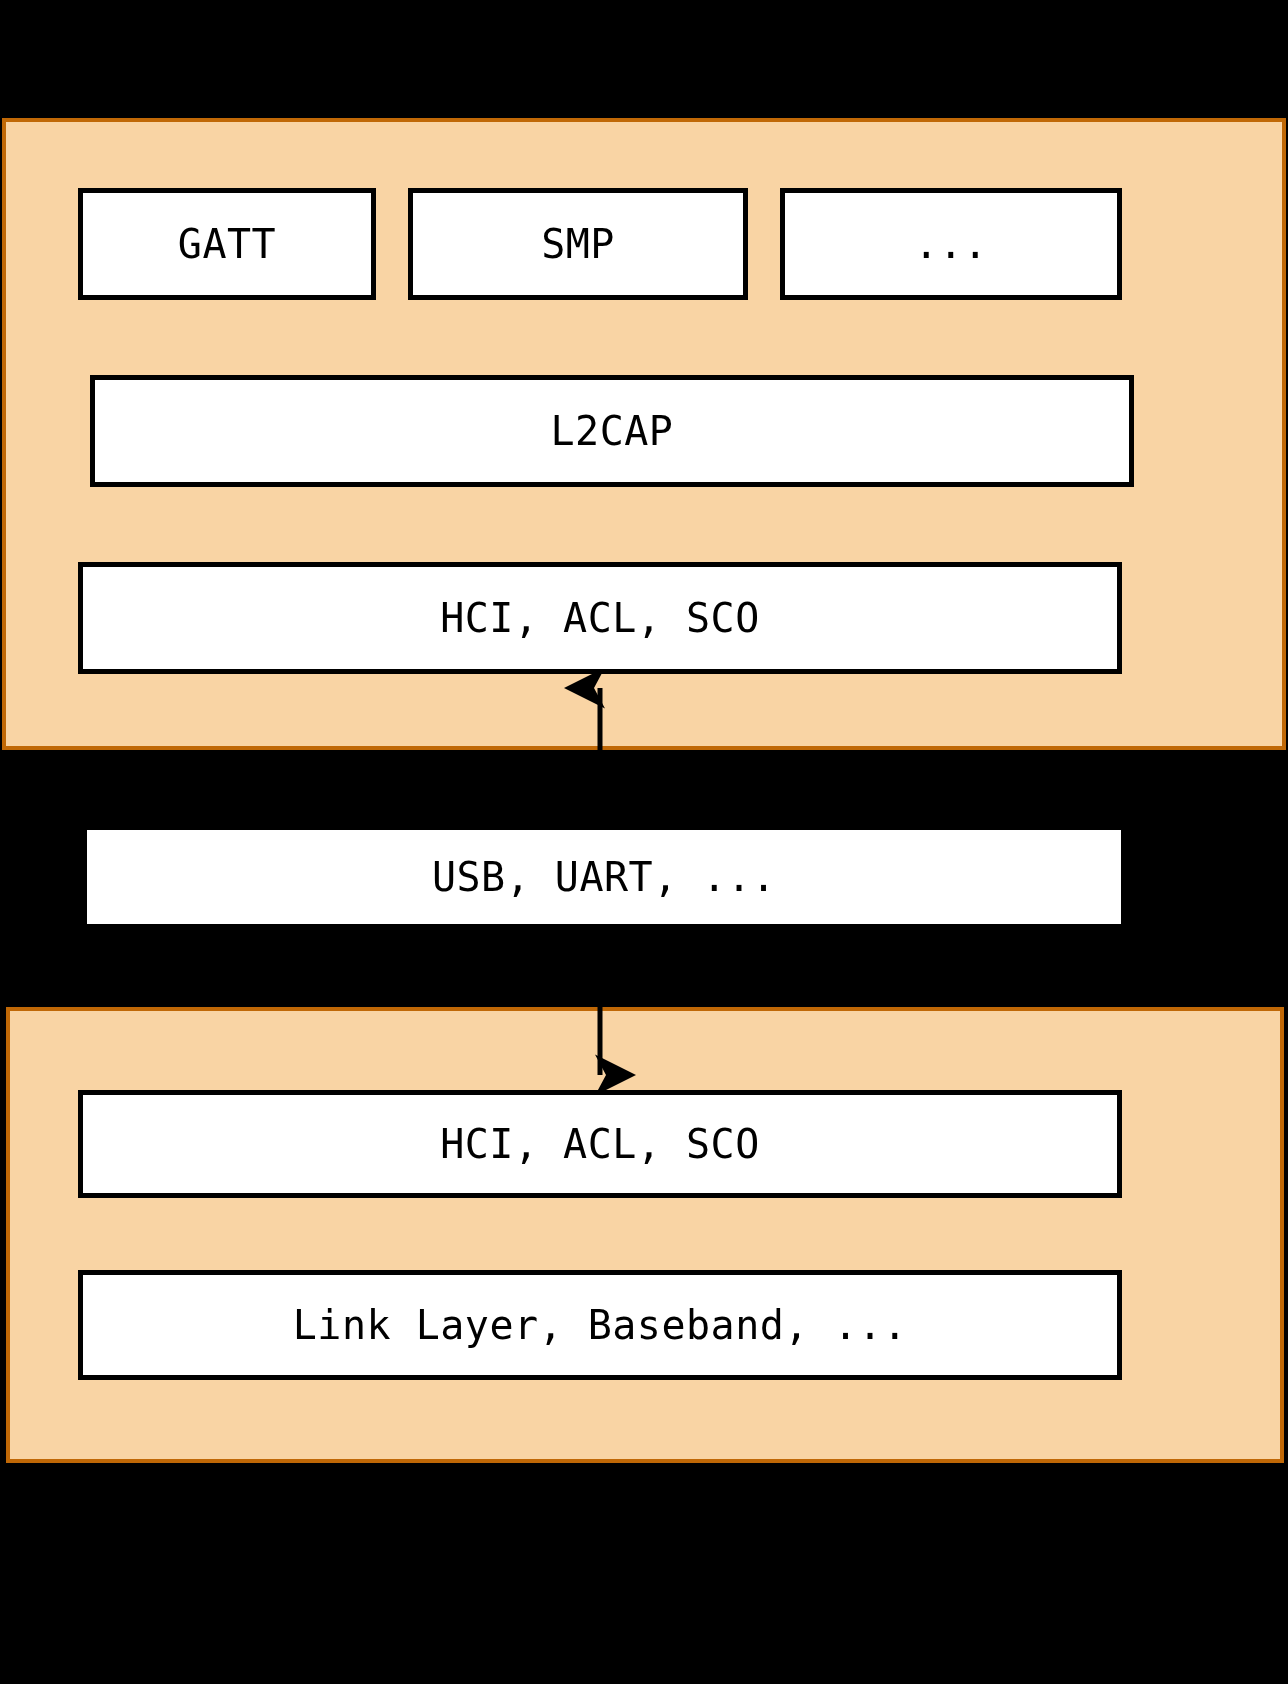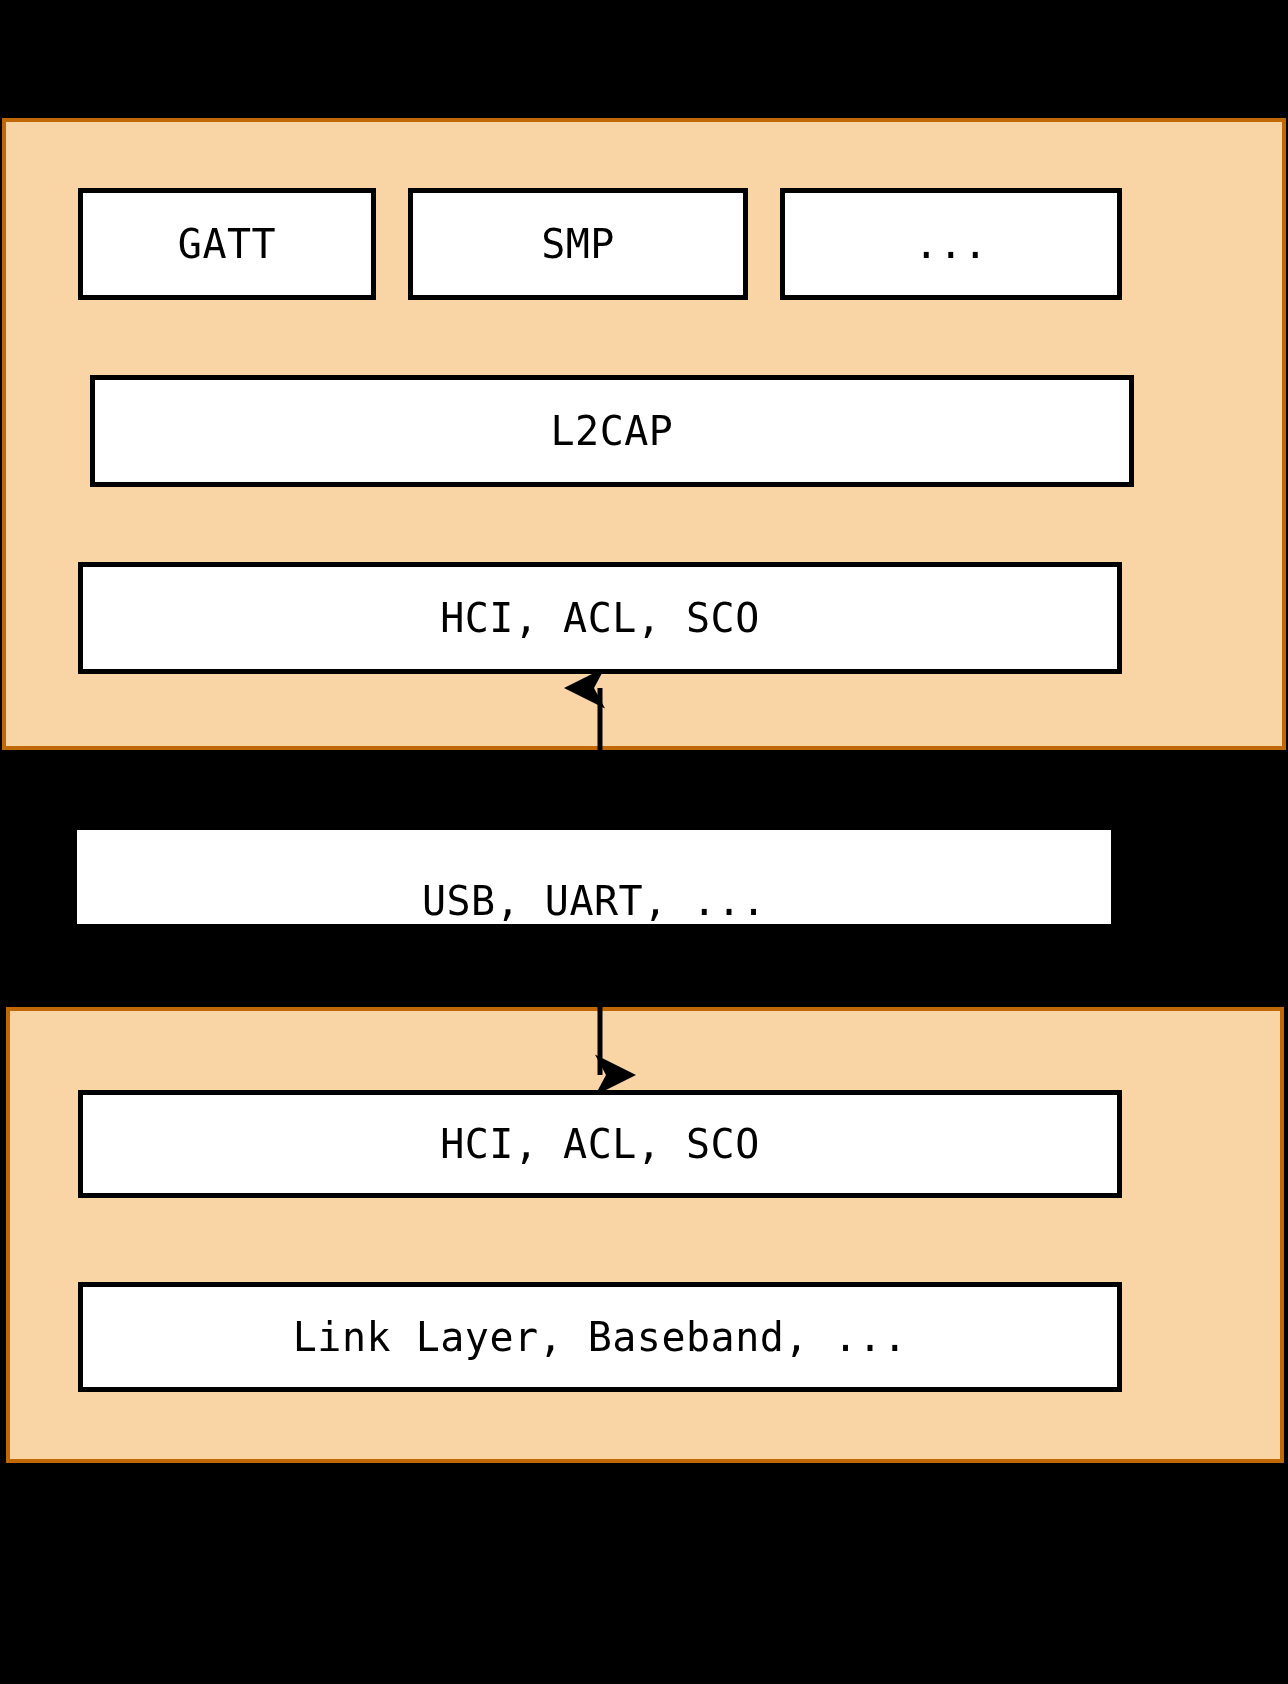--- a/index.html
+++ b/index.html
@@ -50,23 +50,23 @@
     color: #000000;
     font-size: 40px;
     letter-spacing: 0.5px;
     white-space: pre;
   }
   #node-gatt   { left: 78px;  top: 188px;  width: 298px; height: 112px; }
   #node-smp    { left: 408px; top: 188px;  width: 340px; height: 112px; }
   #node-etc    { left: 780px; top: 188px;  width: 342px; height: 112px; }
   #node-l2cap  { left: 90px;  top: 375px;  width: 1044px; height: 112px; }
   #node-hci-host { left: 78px; top: 562px; width: 1044px; height: 112px; }
-  #node-transport { left: 72px; top: 825px; width: 1044px; height: 104px; align-items: flex-end; }
+  #node-transport { left: 82px; top: 825px; width: 1044px; height: 104px; }
   #node-hci-ctrl { left: 78px; top: 1090px; width: 1044px; height: 108px; }
-  #node-ll     { left: 78px;  top: 1270px; width: 1044px; height: 110px; margin-top: 12px; }
+  #node-ll     { left: 78px;  top: 1270px; width: 1044px; height: 110px; }
 
   .node-label { pointer-events: none; }
 
   .arrow-svg {
     position: absolute;
     left: 0; top: 0;
     width: 1288px;
     height: 1684px;
     pointer-events: none;
   }

